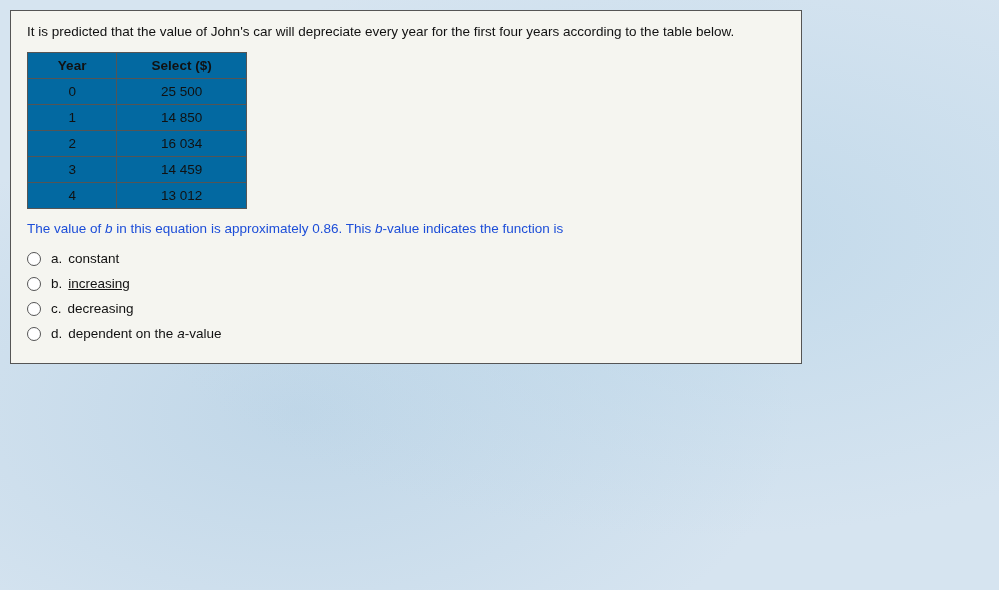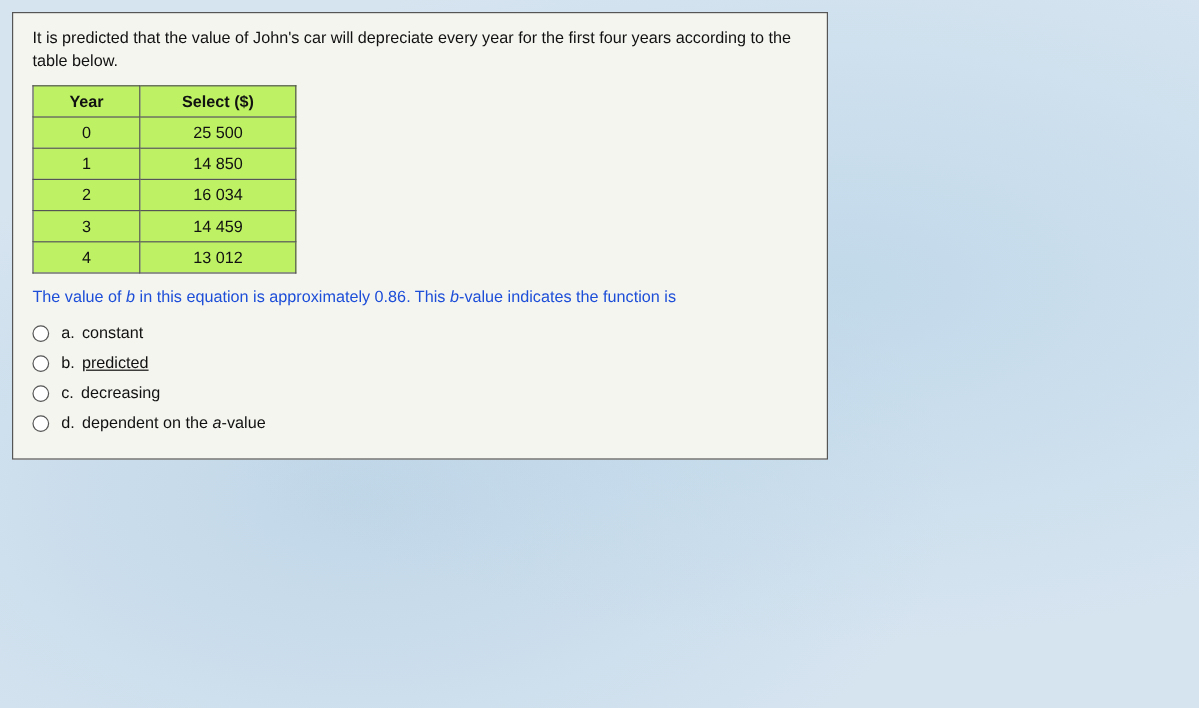--- a/index.html
+++ b/index.html
@@ -20,21 +20,21 @@
       display: flex;
       align-items: flex-start;
       justify-content: flex-start;
       padding: 10px;
     }
 
     .content-box {
       background-color: #f5f5f0;
       border: 1px solid #555;
       padding: 12px 16px;
-      width: 680px;
+      width: 792px;
       min-height: 300px;
     }
 
     .intro-text {
       font-size: 13.5px;
       margin-bottom: 10px;
       line-height: 1.4;
       color: #111;
     }
 
@@ -43,21 +43,21 @@
       margin-bottom: 10px;
       width: 220px;
     }
 
     .data-table th, .data-table td {
       border: 1px solid #555;
       padding: 5px 20px;
       text-align: center;
       font-size: 13.5px;
       color: #111;
-      background-color: #bef264;
+      background-color: #0369a1;
     }
 
     .data-table thead th {
       font-weight: bold;
     }
 
     .regression-text {
       font-size: 13.5px;
       color: #111;
       margin-bottom: 14px;
@@ -164,21 +164,21 @@
 
   <ul class="options-list">
     <li>
       <span class="radio-circle"></span>
       <span class="option-label">a.</span>
       <span>constant</span>
     </li>
     <li>
       <span class="radio-circle"></span>
       <span class="option-label">b.</span>
-      <span class="underline">predicted</span>
+      <span class="underline">increasing</span>
     </li>
     <li>
       <span class="radio-circle"></span>
       <span class="option-label">c.</span>
       <span>decreasing</span>
     </li>
     <li>
       <span class="radio-circle"></span>
       <span class="option-label">d.</span>
       <span>dependent on the <em>a</em>-value</span>

